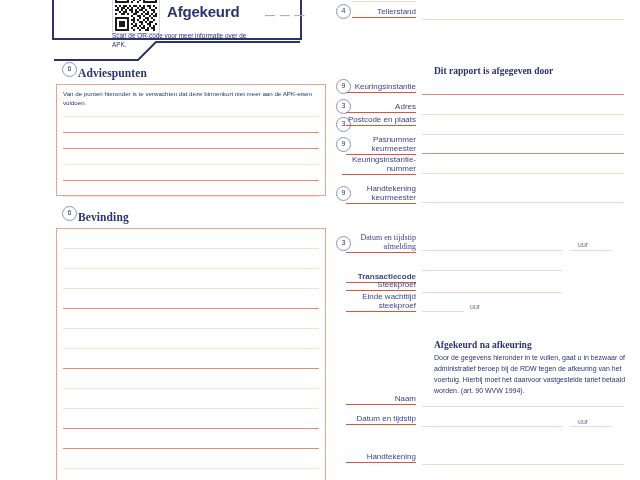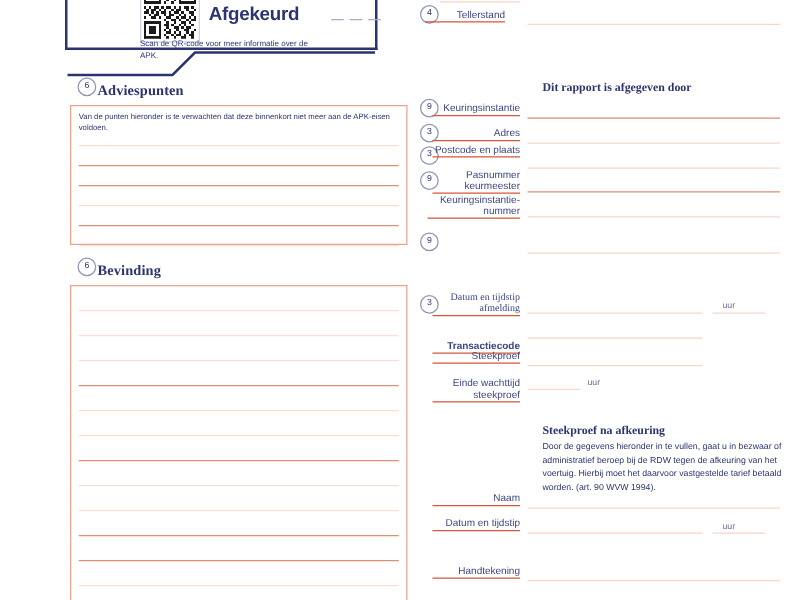--- a/index.html
+++ b/index.html
@@ -243,21 +243,21 @@
     <div class="rule dark" style="top:139px;"></div>
     <div class="rule light" style="top:159px;"></div>
     <div class="rule light" style="top:179px;"></div>
     <div class="rule dark" style="top:199px;"></div>
     <div class="rule dark" style="top:219px;"></div>
     <div class="rule light" style="top:239px;"></div>
   </div>
 
   <div class="fline light" style="left:352px;top:1px;width:64px;"></div>
   <div class="num" style="left:336px;top:4px;">4</div>
-  <div class="fl" style="left:340px;top:7px;width:64px;">Tellerstand</div>
+  <div class="fl" style="left:352px;top:7px;width:64px;">Tellerstand</div>
   <div class="fline light" style="left:422px;top:19px;width:202px;"></div>
 
   <div class="col-title" style="left:434px;top:66px;">Dit rapport is afgegeven door</div>
 
   <div class="num" style="left:336px;top:79px;">9</div>
   <div class="fl" style="left:346px;top:82px;width:70px;">Keuringsinstantie</div>
   <div class="fline dark" style="left:422px;top:94px;width:202px;"></div>
 
   <div class="num" style="left:336px;top:99px;">3</div>
   <div class="fl" style="left:346px;top:102px;width:70px;">Adres</div>
@@ -268,39 +268,40 @@
   <div class="fline light" style="left:422px;top:134px;width:202px;"></div>
 
   <div class="num" style="left:336px;top:137px;">9</div>
   <div class="fl" style="left:346px;top:135px;width:70px;">Pasnummer keurmeester</div>
   <div class="fline dark" style="left:422px;top:153px;width:202px;"></div>
 
   <div class="fl" style="left:342px;top:155px;width:74px;">Keuringsinstantie-nummer</div>
   <div class="fline light" style="left:422px;top:173px;width:202px;"></div>
 
   <div class="num" style="left:336px;top:186px;">9</div>
+  <div class="fl" style="left:346px;top:184px;width:70px;">Handtekening keurmeester</div>
   <div class="fline light" style="left:422px;top:202px;width:202px;"></div>
 
   <div class="num" style="left:336px;top:236px;">3</div>
   <div class="fl" style="left:346px;top:233px;width:70px;font-family:Liberation Serif, serif;">Datum en tijdstip afmelding</div>
   <div class="fline light" style="left:422px;top:250px;width:140px;"></div>
   <div class="fline light" style="left:570px;top:250px;width:42px;"></div>
   <div class="uur" style="left:578px;top:241px;">uur</div>
 
   <div class="fl" style="left:346px;top:272px;width:70px;font-weight:bold;">Transactiecode</div>
   <div class="fline light" style="left:422px;top:270px;width:140px;"></div>
 
   <div class="fl" style="left:346px;top:280px;width:70px;">Steekproef</div>
   <div class="fline light" style="left:422px;top:292px;width:140px;"></div>
 
-  <div class="fl" style="left:346px;top:292px;width:70px;margin-top:10px;">Einde wachttijd steekproef</div>
+  <div class="fl" style="left:346px;top:292px;width:70px;">Einde wachttijd steekproef</div>
   <div class="fline light" style="left:422px;top:311px;width:42px;"></div>
   <div class="uur" style="left:470px;top:303px;">uur</div>
 
-  <div class="col-title" style="left:434px;top:340px;">Steekproef na afkeuring</div>
+  <div class="col-title" style="left:434px;top:340px;">Afgekeurd na afkeuring</div>
   <div class="para" style="left:434px;top:353px;width:195px;">Door de gegevens hieronder in te vullen, gaat u in bezwaar of administratief beroep bij de RDW tegen de afkeuring van het voertuig. Hierbij moet het daarvoor vastgestelde tarief betaald worden. (art. 90 WVW 1994).</div>
 
   <div class="fl" style="left:346px;top:394px;width:70px;">Naam</div>
   <div class="fline light" style="left:422px;top:406px;width:202px;"></div>
 
   <div class="fl" style="left:346px;top:414px;width:70px;">Datum en tijdstip</div>
   <div class="fline light" style="left:422px;top:426px;width:140px;"></div>
   <div class="fline light" style="left:570px;top:426px;width:42px;"></div>
   <div class="uur" style="left:578px;top:418px;">uur</div>
 

